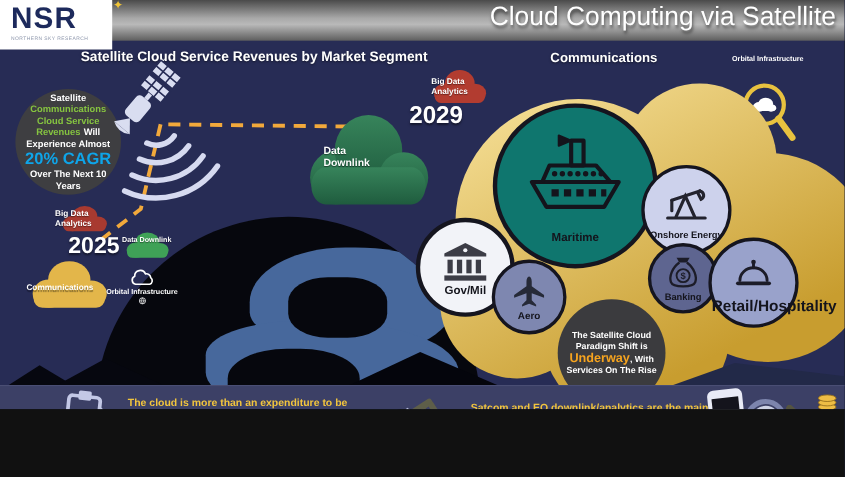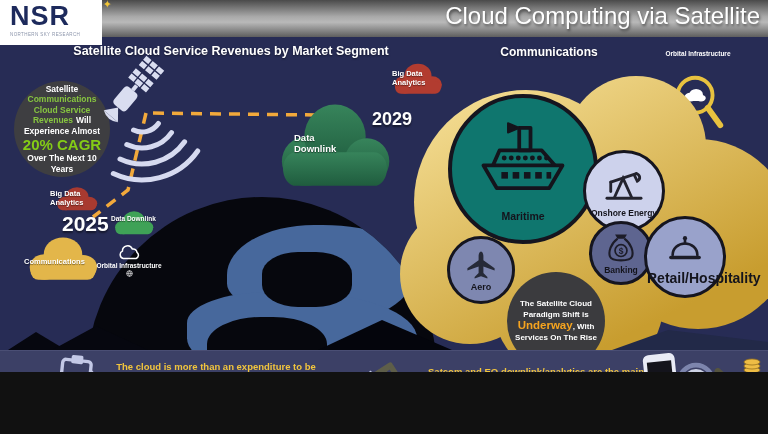--- a/index.html
+++ b/index.html
@@ -34,21 +34,21 @@
   .land2{left:100px;top:95px;width:230px;height:85px;border-radius:40% 60% 50% 50%;}
   .landcut{position:absolute;background:#06070d;}
   .cut1{left:175px;top:55px;width:90px;height:55px;border-radius:40%;}
   .cut2{left:120px;top:120px;width:120px;height:60px;border-radius:45%;}
 
   
   .bubble-left{position:absolute;left:14px;top:81px;width:96px;height:96px;border-radius:50%;background:#3e3e41;
                z-index:3;display:flex;flex-direction:column;justify-content:center;text-align:center;
                color:#fff;font-weight:bold;font-size:8.5px;line-height:10.5px;}
   .bubble-left .green{color:#86c440;}
-  .bubble-left .cagr{color:#84cc16;font-size:15px;line-height:17px;}
+  .bubble-left .cagr{color:#0ea5e9;font-size:15px;line-height:17px;}
   .bubble-left .w{color:#fff;margin-left:3px;}
   .paradigm{position:absolute;left:507px;top:272px;width:98px;height:98px;border-radius:50%;background:#3b3b3e;
             z-index:4;display:flex;align-items:center;justify-content:center;text-align:center;
             color:#fff;font-weight:bold;font-size:8px;line-height:10.5px;padding:8px;box-sizing:border-box;}
   .paradigm .hl{color:#f6a41f;font-size:11.5px;}
 
   
   .cloudsvg{position:absolute;z-index:3;}
   .cloud-label{position:absolute;color:#fff;font-weight:bold;text-align:left;z-index:3;line-height:1.18;
                text-shadow:0 1px 1px rgba(0,0,0,.45);}
@@ -206,21 +206,21 @@
       </defs>
     <g fill="url(#grn)">
         <ellipse cx="25" cy="40" rx="20" ry="16"></ellipse>
         <ellipse cx="50" cy="24" rx="26" ry="21"></ellipse>
         <ellipse cx="77" cy="40" rx="19" ry="15"></ellipse>
         <rect x="6" y="34" width="88" height="22" rx="11"></rect>
       </g>
   </svg>
   <div class="cloud-label" style="left:294px;top:132px;width:60px;font-size:9.5px">Data Downlink</div>
 
-  <div class="year" style="left:372px;top:109px;font-size:18px">2029</div>
+  <div class="year" style="left:372px;top:92px;font-size:22px">2029</div>
 
   <svg class="cloudsvg" style="left:392px;top:62px;width:52px;height:34px" viewBox="0 0 100 60" preserveAspectRatio="none">
     <g fill="#b23c30">
         <ellipse cx="25" cy="40" rx="20" ry="16"></ellipse>
         <ellipse cx="50" cy="24" rx="26" ry="21"></ellipse>
         <ellipse cx="77" cy="40" rx="19" ry="15"></ellipse>
         <rect x="6" y="34" width="88" height="22" rx="11"></rect>
       </g>
   </svg>
   <div class="cloud-label" style="left:392px;top:70px;width:52px;font-size:7.5px">Big Data Analytics</div>
@@ -272,20 +272,34 @@
           <circle cx="45" cy="40" r="2.6"></circle>
           <circle cx="52.5" cy="40" r="2.6"></circle>
           <circle cx="60" cy="40" r="2.6"></circle>
           <circle cx="67.5" cy="40" r="2.6"></circle>
           <circle cx="75" cy="40" r="2.6"></circle>
       </g>
     </svg>
     <div class="market-label" style="bottom:17px;font-size:10.5px">Maritime</div>
   </div>
 
+  <div class="market-circle c-govmil">
+    <svg class="market-icon" style="top:16px;width:46px;height:40px" viewBox="0 0 48 42">
+      <g fill="#3c3c46">
+        <path d="M4,13 L24,3 L44,13 V16 H4 Z"></path>
+        <rect x="7" y="19" width="5" height="13"></rect>
+          <rect x="16" y="19" width="5" height="13"></rect>
+          <rect x="25" y="19" width="5" height="13"></rect>
+          <rect x="34" y="19" width="5" height="13"></rect>
+        <rect x="4" y="34" width="40" height="5"></rect>
+      </g>
+      <circle cx="24" cy="10" r="2" fill="#f2f3f8"></circle>
+    </svg>
+    <div class="market-label" style="bottom:13px;font-size:10.5px">Gov/Mil</div>
+  </div>
 
   <div class="market-circle c-aero">
     <svg class="market-icon" style="top:9px;width:32px;height:34px" viewBox="0 0 40 40">
       <path d="M20,3 C22,3 23,6 23,9 V14 L37,24 V27 L23,22 V30 L28,35 V37 L20,34 L12,37 V35 L17,30 V22 L3,27 V24 L17,14 V9 C17,6 18,3 20,3 Z" fill="#262a38"></path>
     </svg>
     <div class="market-label" style="bottom:8px;font-size:9px">Aero</div>
   </div>
 
   <div class="market-circle c-onshore">
     <svg class="market-icon" style="top:13px;width:44px;height:36px" viewBox="0 0 44 38">

